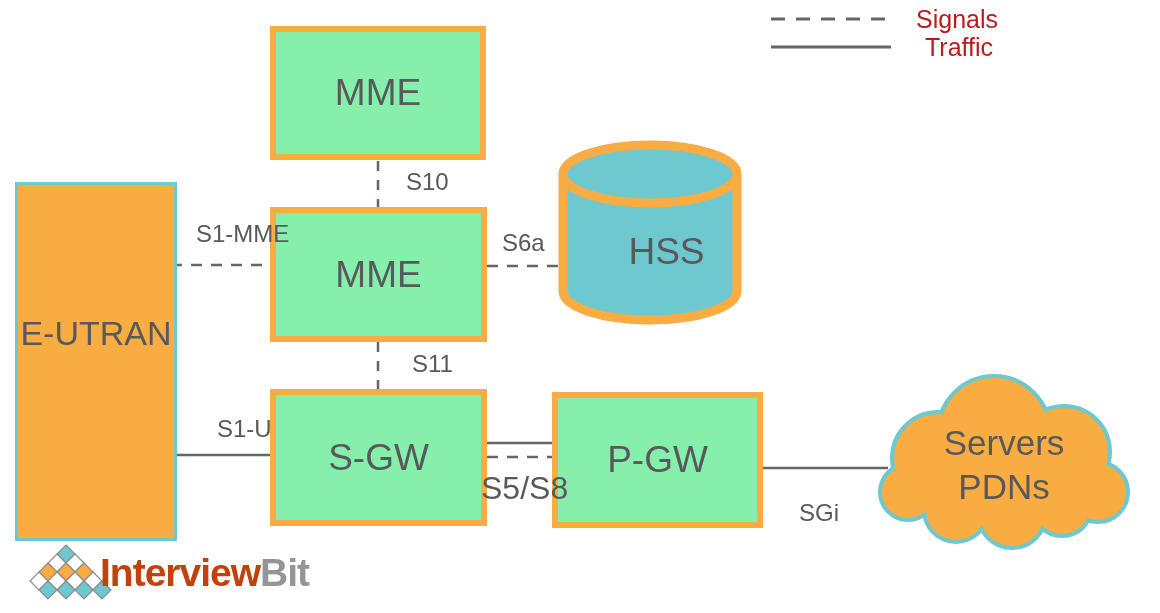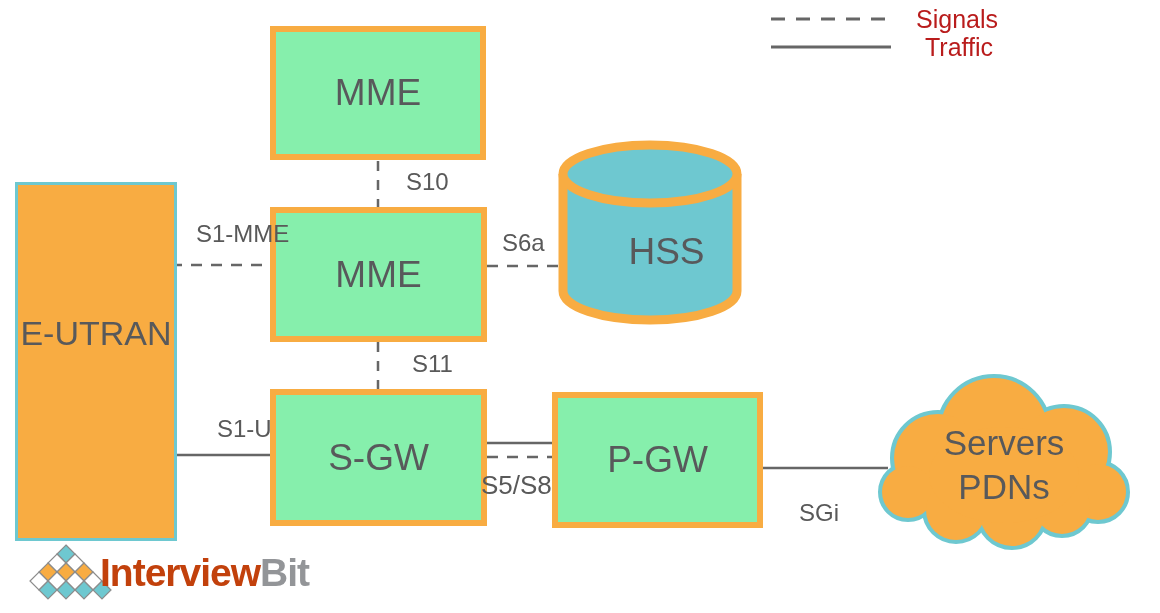--- a/index.html
+++ b/index.html
@@ -130,21 +130,21 @@
   <div class="shape-label" id="pdn-label">
     <span>Servers</span><br>
     <span>PDNs</span>
   </div>
 
   <div class="iface-label" style="left:177px;top:220px;margin-left:19px;">S1-MME</div>
   <div class="iface-label" style="left:406px;top:168px;">S10</div>
   <div class="iface-label" style="left:502px;top:229px;">S6a</div>
   <div class="iface-label" style="left:412px;top:350px;">S11</div>
   <div class="iface-label" style="left:217px;top:415px;">S1-U</div>
-  <div class="iface-label" style="left:481px;top:470px;font-size:26px;">S5/S8</div>
+  <div class="iface-label" style="left:481px;top:470px;font-size:32px;">S5/S8</div>
   <div class="iface-label" style="left:799px;top:483px;margin-top:16px;">SGi</div>
 
   <svg id="logo" width="84" height="64" viewBox="0 0 84 64">
     <g stroke="#8C8C8C" stroke-width="1.2">
 
       <polygon points="38,1 47,10 38,19 29,10" fill="#6EC8D0"></polygon>
 
       <polygon points="29,10 38,19 29,28 20,19" fill="#FFFFFF"></polygon>
       <polygon points="47,10 56,19 47,28 38,19" fill="#FFFFFF"></polygon>
 

